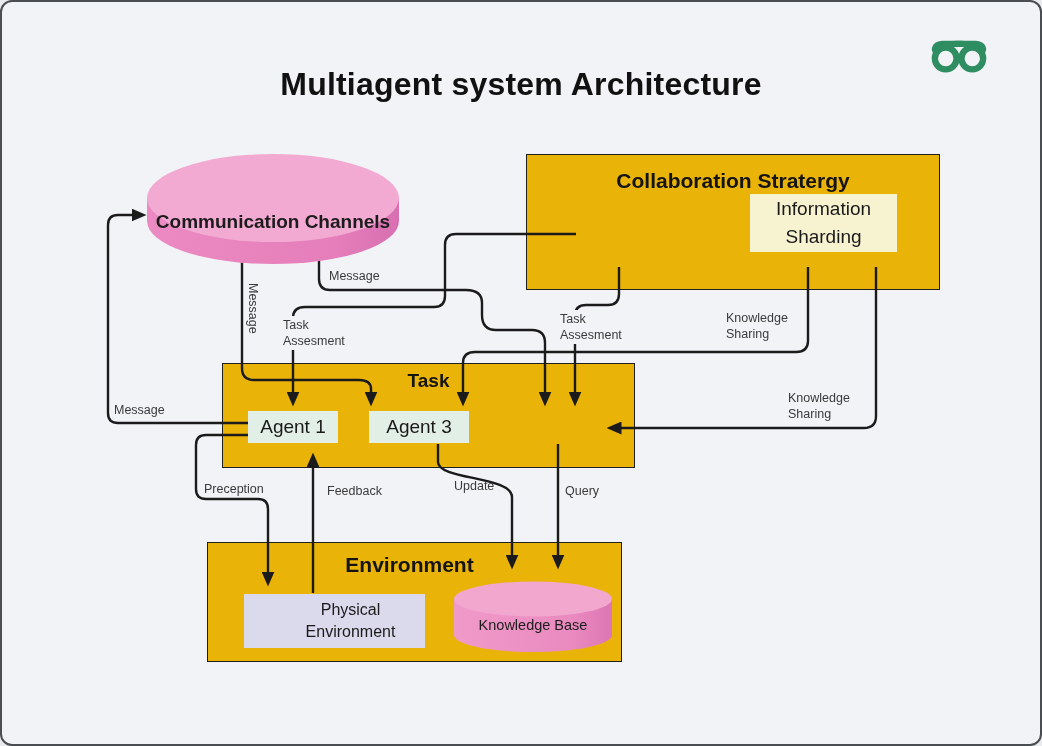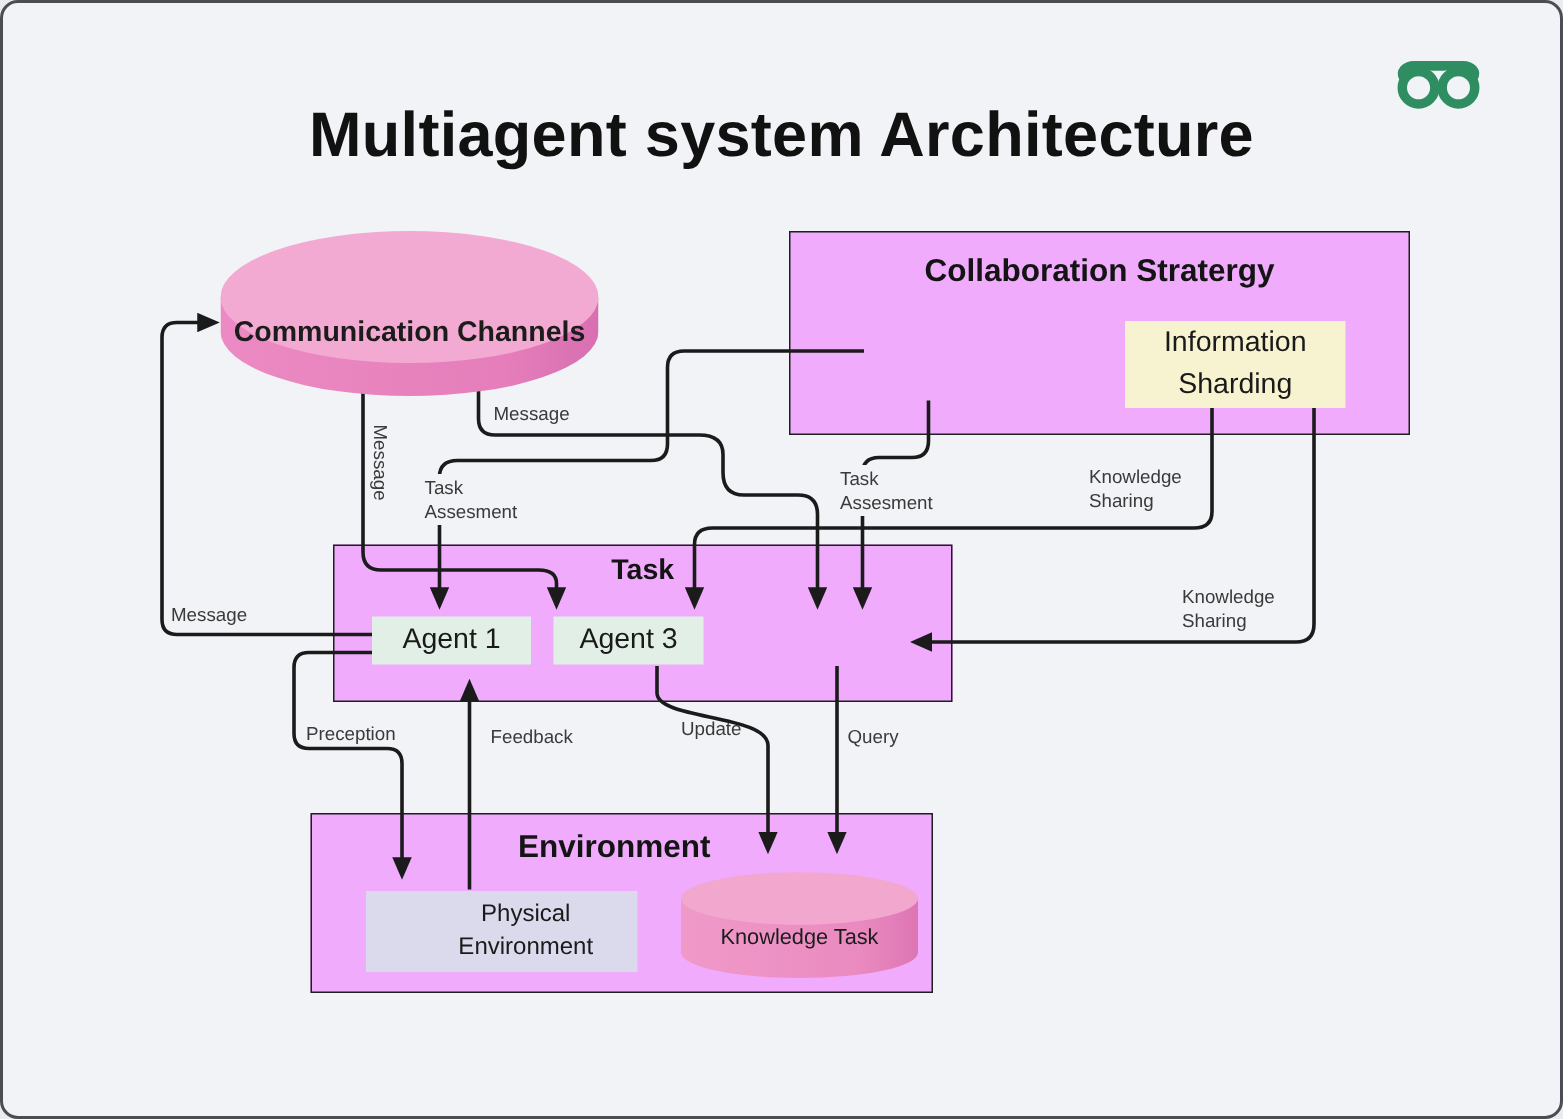--- a/index.html
+++ b/index.html
@@ -5,24 +5,24 @@
   html,body{margin:0;padding:0;background:#e9ebee;}
   .canvas{
     position:relative;width:1042px;height:746px;
     background:#f1f3f6;border:2.5px solid #4a4d52;border-radius:12px;
     box-sizing:border-box;overflow:hidden;
     font-family:"Liberation Sans",sans-serif;color:#1a1a1a;
   }
   .abs{position:absolute;}
   .page-title{
     left:0;right:0;top:64px;text-align:center;
-    font-size:42px;font-weight:800;letter-spacing:.2px;color:#111;
+    font-size:32px;font-weight:800;letter-spacing:.2px;color:#111;
   }
   .white-box{
-    position:absolute;background:#f0abfc;border:1.6px solid #1f1f1f;box-sizing:border-box;
+    position:absolute;background:#eab308;border:1.6px solid #1f1f1f;box-sizing:border-box;
   }
   .box-title{position:absolute;left:0;right:0;text-align:center;font-weight:700;color:#141414;}
   .chip{
     position:absolute;display:flex;align-items:center;justify-content:center;
     text-align:center;box-sizing:border-box;font-weight:500;line-height:1.45;
   }
   .chip.yellow{background:#f7f2cf;font-size:19px;}
   .chip.green{background:#e2efe7;font-size:19px;font-weight:500;}
   .chip.lavender{background:#dbd9ec;font-size:16px;}
   .edge-label{
@@ -92,40 +92,40 @@
             <stop offset="0.75" stop-color="#e57eba"></stop>
           <stop offset="1" stop-color="#d76fb1"></stop>
         </linearGradient>
       </defs>
       <path d="M0,45 V68 A126,43 0 0 0 252,68 V45 Z" fill="url(#cyl1)"></path>
       <ellipse cx="126" cy="45" rx="126" ry="44" fill="#f3aad2"></ellipse>
     </svg>
     <div class="cyl-text" style="top:58px;font-size:19px;line-height:1.18;">Communication Channels</div>
   </div>
 
-  <div class="chip yellow" style="left:748px;top:212px;width:147px;height:58px;">Information Sharding</div>
+  <div class="chip yellow" style="left:748px;top:192px;width:147px;height:58px;">Information Sharding</div>
 
-  <div class="chip green" style="left:246px;top:409px;width:106px;height:32px;">Agent 1</div>
+  <div class="chip green" style="left:246px;top:409px;width:90px;height:32px;">Agent 1</div>
   <div class="chip green" style="left:367px;top:409px;width:100px;height:32px;">Agent 3</div>
 
   <div class="chip lavender" style="left:242px;top:592px;width:181px;height:54px;line-height:1.35;padding-left:32px;">Physical Environment</div>
 
   <div class="abs" style="left:452px;top:579px;width:158px;height:72px;">
     <svg width="158" height="72" viewBox="0 0 158 72">
       <defs>
         <linearGradient id="cyl2" x1="0" y1="0" x2="1" y2="0">
           <stop offset="0" stop-color="#f09ac9"></stop>
             <stop offset="0.75" stop-color="#ea8ac0"></stop>
           <stop offset="1" stop-color="#dd76b4"></stop>
         </linearGradient>
       </defs>
       <path d="M0,18 V54 A79,17 0 0 0 158,54 V18 Z" fill="url(#cyl2)"></path>
       <ellipse cx="79" cy="18" rx="79" ry="17.5" fill="#f2a7cf"></ellipse>
     </svg>
-    <div class="cyl-text" style="top:36px;font-size:14.5px;font-weight:500;">Knowledge Task</div>
+    <div class="cyl-text" style="top:36px;font-size:14.5px;font-weight:500;">Knowledge Base</div>
   </div>
 
   <div class="edge-label" style="left:112px;top:400px;">Message</div>
   <div class="edge-label vertical" style="left:243px;top:281px;">Message</div>
   <div class="edge-label" style="left:327px;top:266px;">Message</div>
   <div class="edge-label occlude" style="left:279px;top:314px;width:68px;">Task Assesment</div>
   <div class="edge-label occlude" style="left:556px;top:308px;width:68px;">Task Assesment</div>
   <div class="edge-label" style="left:724px;top:308px;width:72px;">Knowledge Sharing</div>
   <div class="edge-label" style="left:786px;top:388px;width:72px;">Knowledge Sharing</div>
   <div class="edge-label" style="left:202px;top:479px;">Preception</div>

